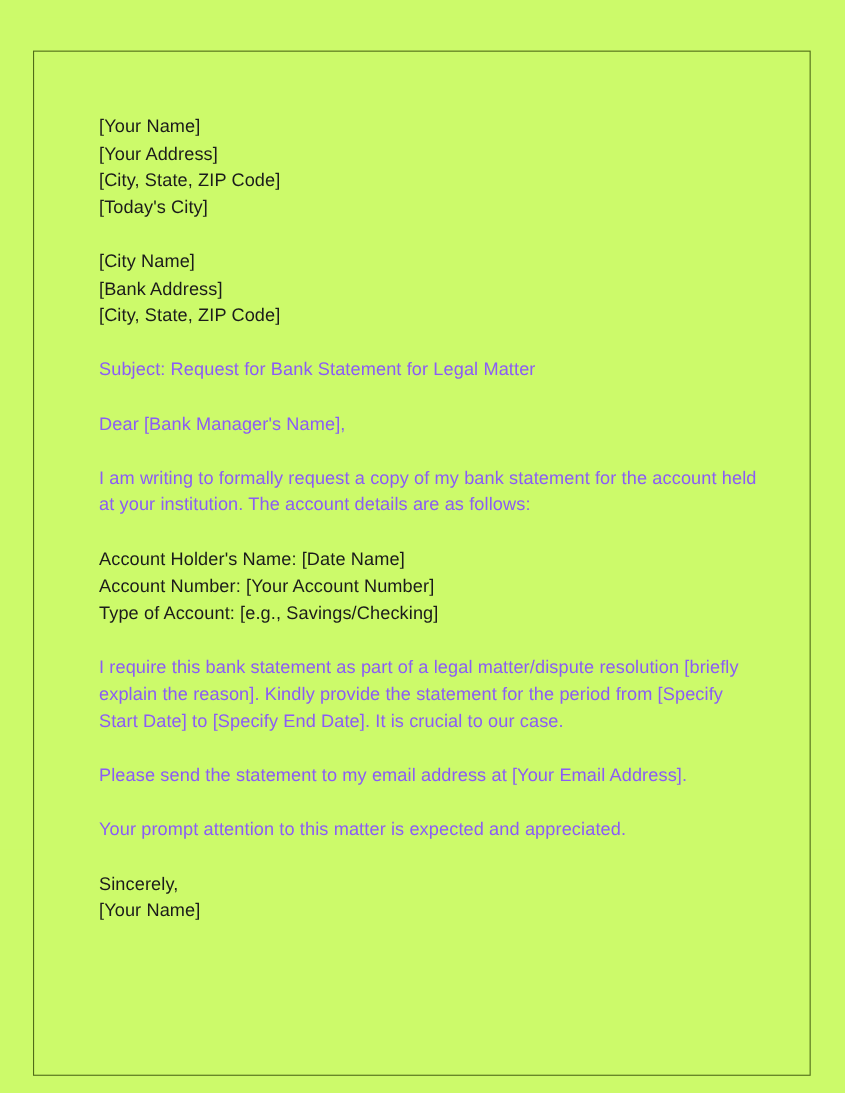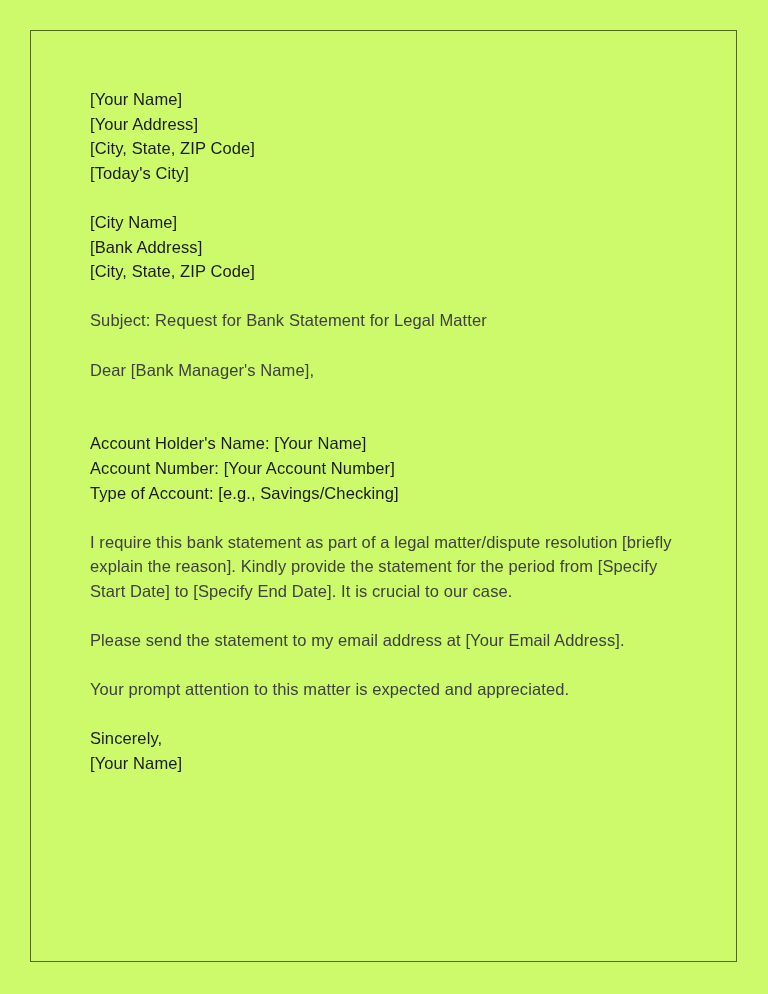--- a/index.html
+++ b/index.html
@@ -14,20 +14,21 @@
     font-family: "Liberation Sans", "DejaVu Sans", sans-serif;
     overflow: hidden;
   }
 
   .page {
     position: relative;
     width: 768px;
     height: 756px;
     background: #ccfa6a;
     box-sizing: border-box;
+    margin-top: 16px;
   }
 
   .letter-frame {
     position: absolute;
     left: 30px;
     top: 30px;
     width: 707px;
     height: 932px;
     border: 1.5px solid #4f6b18;
     box-sizing: border-box;
@@ -51,21 +52,21 @@
     line-height: 24.6px;
     color: #1b1b1b;
     letter-spacing: 0.1px;
     white-space: pre-wrap;
     -webkit-font-smoothing: antialiased;
   }
 
   .para {
     font-size: 16.5px;
     line-height: 24.6px;
-    color: #404040;
+    color: #8b5cf6;
     letter-spacing: 0.1px;
     text-align: left;
     margin: 0;
   }
 
   
   .gap-1 { height: 24.6px; }
 </style>
 </head>
 <body>
@@ -92,25 +93,26 @@
       <div class="gap-1"></div>
 
       <p class="para">Subject: Request for Bank Statement for Legal Matter</p>
 
       <div class="gap-1"></div>
 
       <p class="para">Dear [Bank Manager's Name],</p>
 
       <div class="gap-1"></div>
 
+      <p class="para">I am writing to formally request a copy of my bank statement for the account held at your institution. The account details are as follows:</p>
 
       <div class="gap-1"></div>
 
       <div class="block">
-        <div class="line">Account Holder's Name: [Your Name]</div>
+        <div class="line">Account Holder's Name: [Date Name]</div>
         <div class="line">Account Number: [Your Account Number]</div>
         <div class="line">Type of Account: [e.g., Savings/Checking]</div>
       </div>
 
       <div class="gap-1"></div>
 
       <p class="para">I require this bank statement as part of a legal matter/dispute resolution [briefly explain the reason]. Kindly provide the statement for the period from [Specify Start Date] to [Specify End Date]. It is crucial to our case.</p>
 
       <div class="gap-1"></div>
 

